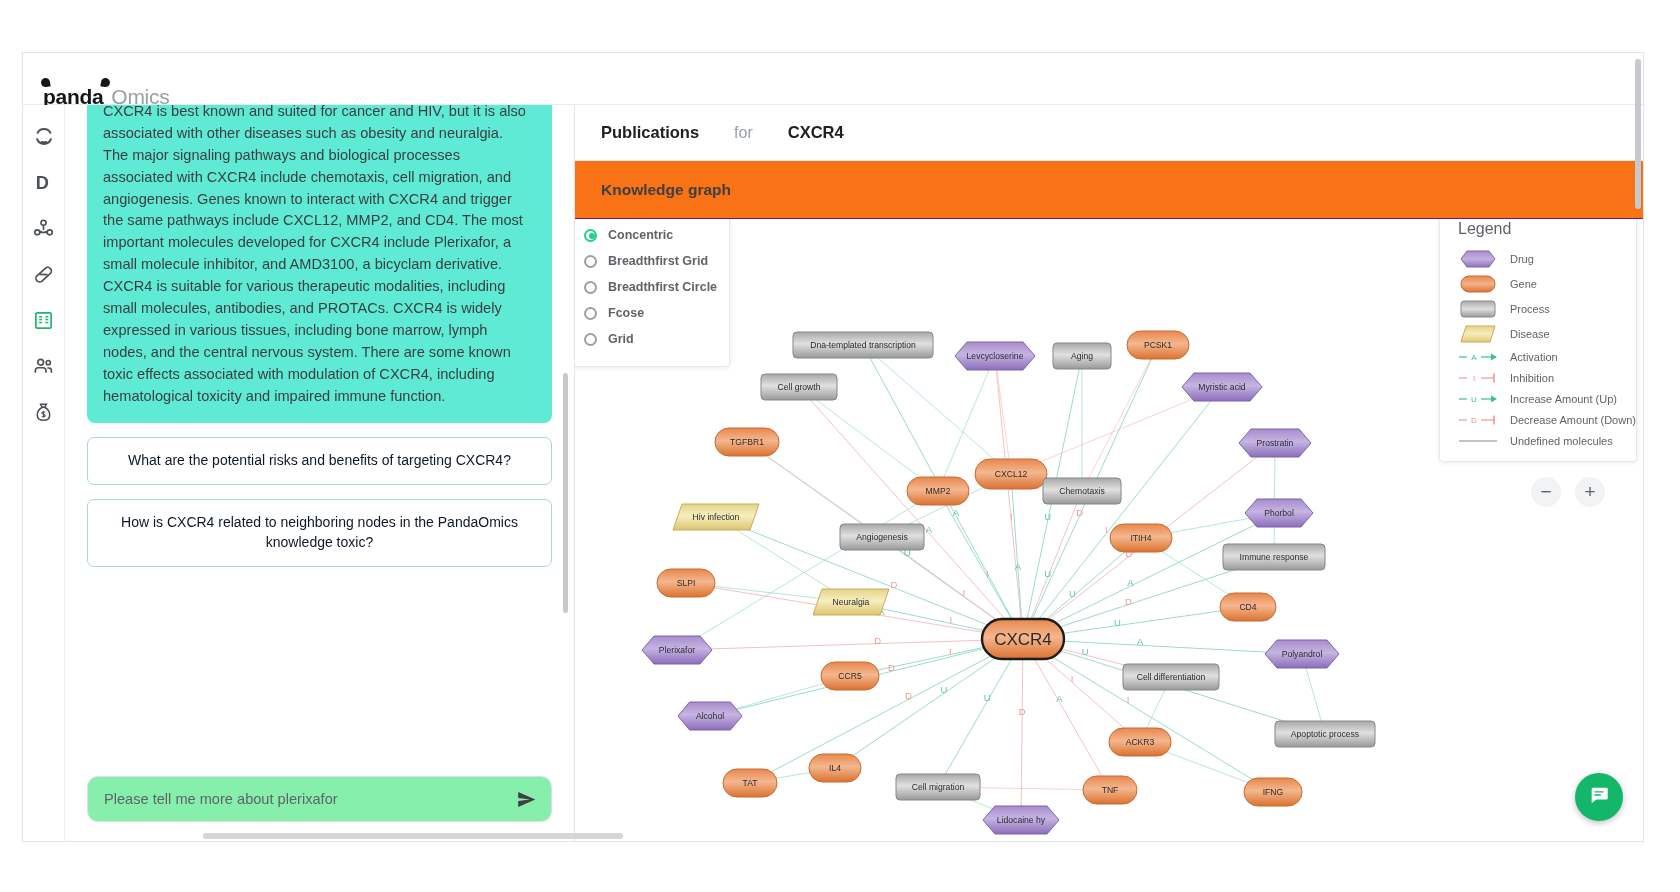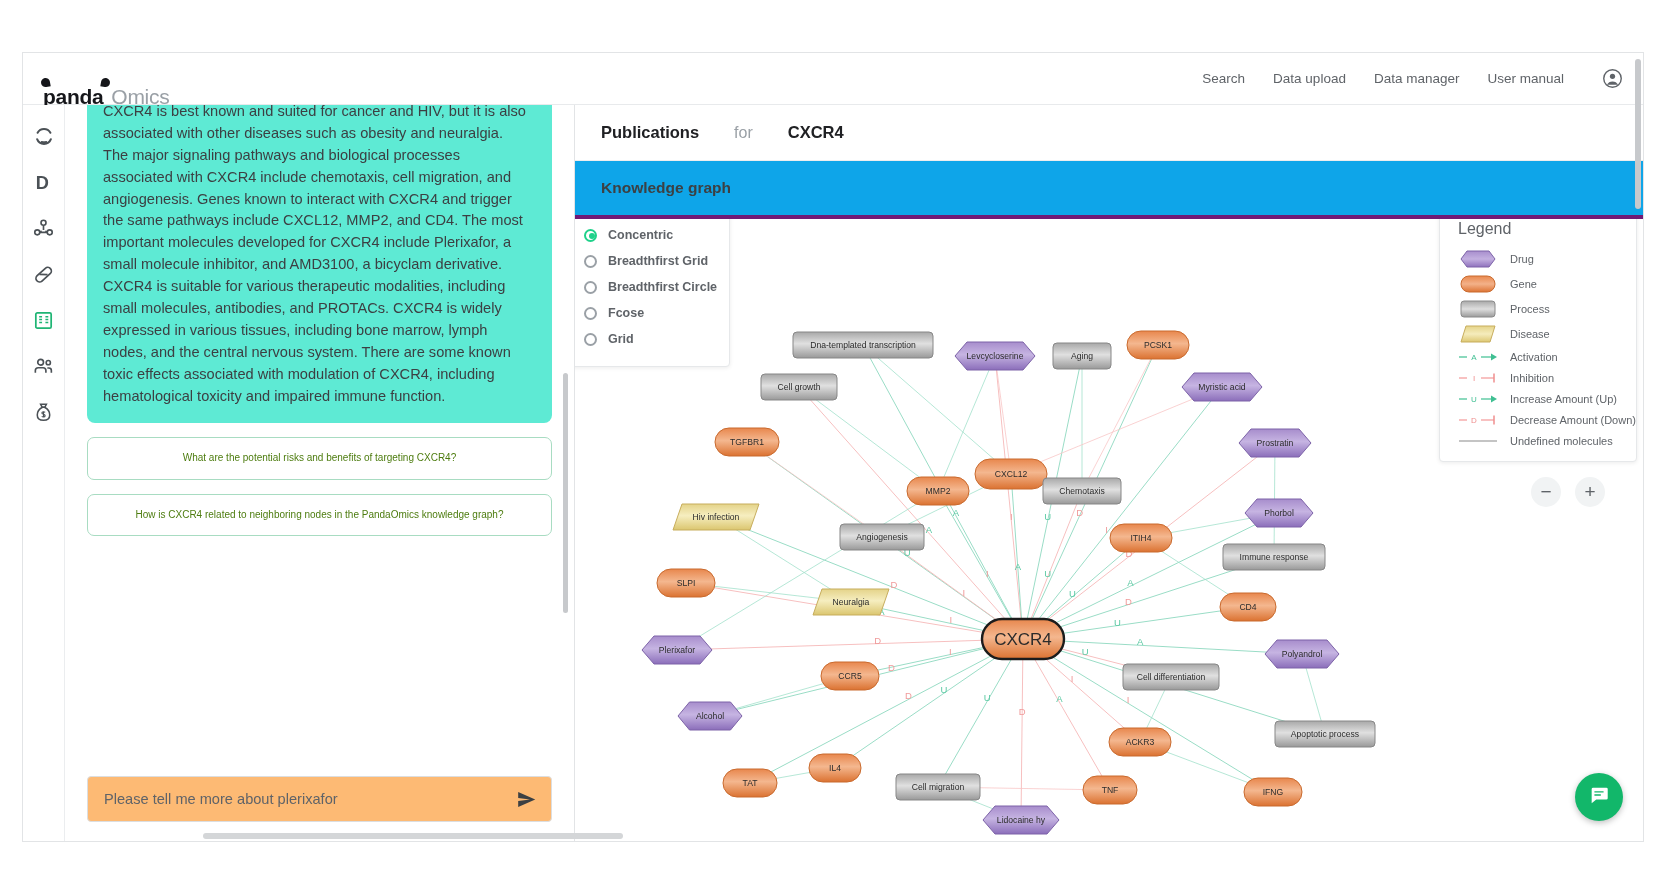--- a/index.html
+++ b/index.html
@@ -98,43 +98,43 @@
     margin-top: -16px;
     font-size: 14.6px; line-height: 1.50;
     color: #3c4043;
   }
   .suggestion {
     margin-top: 14px;
     border: 1px solid #a8dcc2;
     border-radius: 7px;
     padding: 13px 12px;
     text-align: center;
-    color: #4d7c0f;
-    font-size: 10px;
+    color: #0f172a;
+    font-size: 14px;
     line-height: 1.42;
     cursor: pointer;
     background: #fff;
   }
   #chat-scrollbar {
     position: absolute; right: 6px; top: 268px;
     width: 5px; height: 240px;
     background: #c7c9cc; border-radius: 3px;
   }
   #chat-input-row {
     flex: 0 0 74px;
     display: flex; align-items: center;
     padding: 0 22px 14px 22px;
   }
   #chat-input-wrap {
     flex: 1; height: 46px;
     border: 1px solid #dcdee0;
-    border-radius: 4px;
+    border-radius: 11px;
     display: flex; align-items: center;
     padding: 0 14px;
-    background: #fdba74;
+    background: #86efac;
   }
   #chat-input {
     flex: 1; border: none; outline: none;
     font-size: 14.6px; color: #5f6368;
     font-family: "Liberation Sans", sans-serif;
     background: transparent;
   }
   #chat-input::placeholder { color: #5f6368; }
   #send-btn { cursor: pointer; color: #3c4043; display: flex; align-items: center; }
 
@@ -150,25 +150,25 @@
     display: flex; align-items: center;
     padding-left: 26px;
     font-size: 16.5px; color: #202124;
     border-bottom: 1px solid #ededef;
     gap: 29px;
   }
   #main-header .muted { color: #9aa0a6; margin: 0 6px; font-size: 16px; }
   #main-header .bold { font-weight: bold; }
   #kg-header {
     flex: 0 0 58px;
-    background: #0ea5e9;
+    background: #f97316;
     display: flex; align-items: center;
     padding-left: 26px;
     font-size: 15.5px; font-weight: bold; color: #3c4043;
-    border-bottom: 4px solid #701a75;
+    border-bottom: 1px solid #701a75;
   }
   #graph-area {
     flex: 1 1 auto; position: relative;
     background: #ffffff; overflow: hidden;
   }
   #graph-svg { position: absolute; left: 0; top: 0; }
 
   
   #layout-card {
     position: absolute; left: -20px; top: -14px;
@@ -257,33 +257,20 @@
 
     <div id="topbar">
       <div class="logo">
         <span class="logo-panda">
           <span class="logo-ear-l"></span>
           <span>panda</span>
           <span class="logo-ear-r"></span>
         </span>
         <span class="logo-omics">Omics</span>
       </div>
-      <div id="topnav">
-        <div class="topnav-item">Search</div>
-        <div class="topnav-item">Data upload</div>
-        <div class="topnav-item">Data manager</div>
-        <div class="topnav-item">User manual</div>
-        <div class="avatar-icon">
-          <svg width="21" height="21" viewBox="0 0 24 24" fill="none" stroke="currentColor" stroke-width="1.6">
-            <circle cx="12" cy="12" r="10"></circle>
-              <circle cx="12" cy="9.5" r="3" fill="currentColor" stroke="none"></circle>
-            <path d="M5.6 19.2a7.2 7.2 0 0 1 12.8 0" fill="currentColor" stroke="none"></path>
-          </svg>
-        </div>
-      </div>
     </div>
 
     <div id="rail">
       <div class="rail-icon">
         <svg width="22" height="22" viewBox="0 0 24 24" fill="none" stroke="currentColor" stroke-width="2.2" stroke-linecap="round">
           <path d="M5 8.5A8 8 0 0 1 19 8.5"></path>
             <path d="M19.5 15.5A8 8 0 0 1 4.5 15.5"></path>
           <path d="M9.5 18.5a8 8 0 0 0 5 0"></path>
         </svg>
       </div>
@@ -326,21 +313,21 @@
           <path d="M11 6.5c-3 1.5-5.5 4.5-5.5 8 0 3.6 2.8 5.5 6.5 5.5s6.5-1.9 6.5-5.5c0-3.5-2.5-6.5-5.5-8z"></path>
           <path d="M12 10.7v6.2M13.7 11.9c-.4-.5-1-.7-1.7-.7-1 0-1.7.5-1.7 1.3 0 1.8 3.4 1 3.4 2.8 0 .8-.8 1.4-1.7 1.4-.8 0-1.4-.3-1.8-.8" stroke-width="1.2"></path>
         </svg>
       </div>
     </div>
 
     <div id="chat-panel">
       <div id="chat-body">
         <div id="chat-bubble">CXCR4 is best known and suited for cancer and HIV, but it is also associated with other diseases such as obesity and neuralgia. The major signaling pathways and biological processes associated with CXCR4 include chemotaxis, cell migration, and angiogenesis. Genes known to interact with CXCR4 and trigger the same pathways include CXCL12, MMP2, and CD4. The most important molecules developed for CXCR4 include Plerixafor, a small molecule inhibitor, and AMD3100, a bicyclam derivative. CXCR4 is suitable for various therapeutic modalities, including small molecules, antibodies, and PROTACs. CXCR4 is widely expressed in various tissues, including bone marrow, lymph nodes, and the central nervous system. There are some known toxic effects associated with modulation of CXCR4, including hematological toxicity and impaired immune function.</div>
         <div class="suggestion">What are the potential risks and benefits of targeting CXCR4?</div>
-        <div class="suggestion">How is CXCR4 related to neighboring nodes in the PandaOmics knowledge graph?</div>
+        <div class="suggestion">How is CXCR4 related to neighboring nodes in the PandaOmics knowledge toxic?</div>
         <div id="chat-scrollbar"></div>
       </div>
       <div id="chat-input-row">
         <div id="chat-input-wrap">
           <input id="chat-input" type="text" placeholder="Please tell me more about plerixafor" style="">
           <div id="send-btn">
             <svg width="21" height="21" viewBox="0 0 24 24" fill="currentColor">
               <path d="M2.5 20.5 22 12 2.5 3.5 2.5 10.2 16 12 2.5 13.8z"></path>
             </svg>
           </div>

